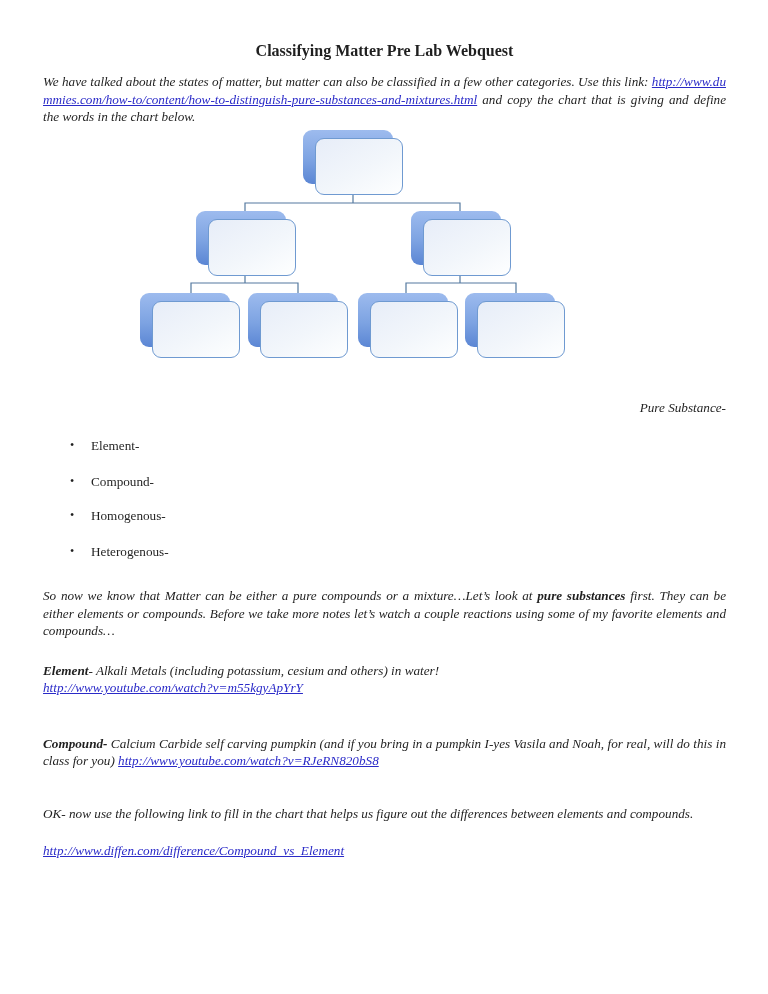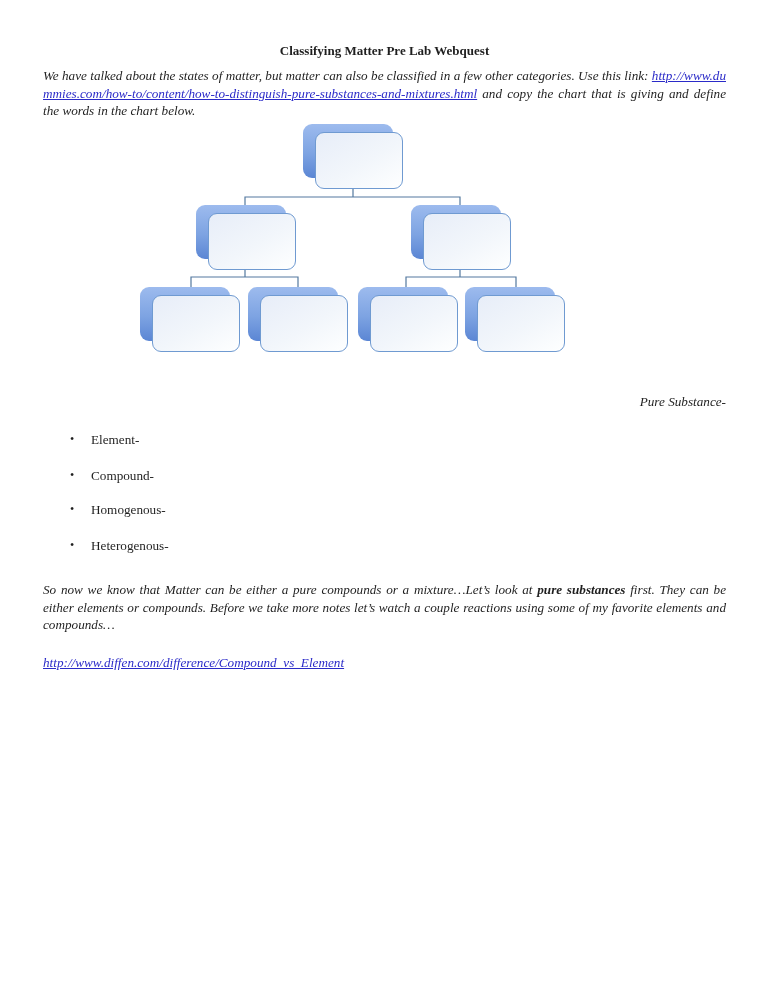--- a/index.html
+++ b/index.html
@@ -13,22 +13,22 @@
     --nodeShadowBottom:#5b86d4;
   }
   html,body{margin:0;padding:0;background:#ffffff;}
   body{
     width:768px;height:994px;overflow:hidden;
     font-family:"Liberation Serif","DejaVu Serif",serif;
     font-size:13.2px;line-height:17.5px;color:var(--text);
   }
   .page{padding:40px 42px 0 43px;width:683px;}
   h1.doc-title{
-    font-size:13px;line-height:17px;font-weight:bold;text-align:center;
-    margin:2px 0 8px 0;color:var(--text);
+    font-size:16px;line-height:17px;font-weight:bold;text-align:center;
+    margin:2px 0 14px 0;color:var(--text);
   }
   p{margin:0;font-style:italic;}
   .justify{text-align:justify;}
   a.doc-link{color:var(--link);text-decoration:underline;cursor:pointer;word-break:break-all;}
   .diagram{position:relative;width:683px;height:232px;margin-top:4px;}
   .diagram svg{position:absolute;left:0;top:0;z-index:0;}
   .node{position:absolute;width:88px;height:57px;z-index:1;}
   .node .shadow{
     position:absolute;left:-12px;top:-8px;width:90px;height:54px;border-radius:9px;
     background:linear-gradient(180deg,var(--nodeShadowTop) 0%,#7da3e2 55%,var(--nodeShadowBottom) 100%);
@@ -122,18 +122,21 @@
       <span>Homogenous-</span>
     </div>
 
   <div class="bullet-row mt18">
       <span class="bullet">•</span>
       <span>Heterogenous-</span>
     </div>
 
   <p class="justify mt27"><span>So now we know that Matter can be either a pure compounds or a mixture…Let’s look at </span><b>pure substances</b><span> first.  They can be either elements or compounds.  Before we take more notes let’s watch a couple reactions using some of my favorite elements and compounds…</span></p>
 
+  <p class="mt22"><b>Element</b><span>- Alkali Metals (including potassium, cesium and others) in water!</span><br><a class="doc-link">http://www.youtube.com/watch?v=m55kgyApYrY</a></p>
 
+  <p class="justify mt38"><b>Compound-</b><span> Calcium Carbide self carving pumpkin (and if you bring in a pumpkin I-yes Vasila and Noah, for real, will do this in class for you) </span><a class="doc-link">http://www.youtube.com/watch?v=RJeRN820bS8</a></p>
 
+  <p class="mt35">OK- now use the following link to fill in the chart that helps us figure out the differences between elements and compounds.</p>
 
   <p class="mt20"><a class="doc-link">http://www.diffen.com/difference/Compound_vs_Element</a></p>
 
 </div>
 
 </body></html>

